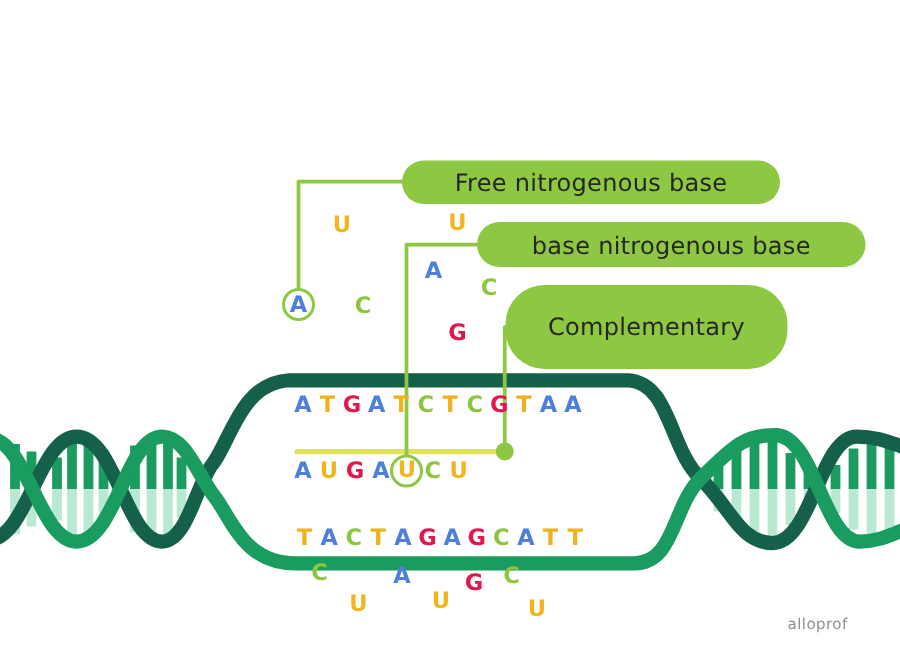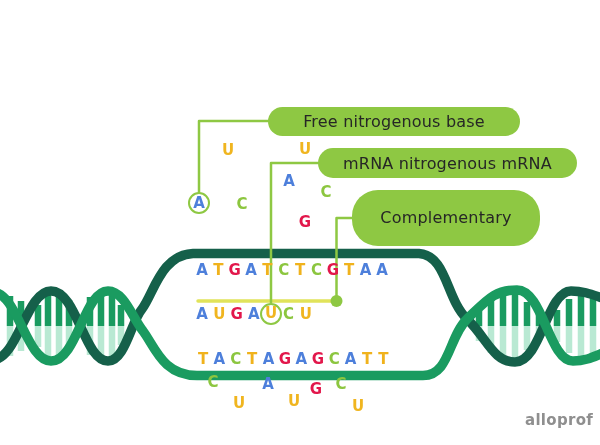--- a/index.html
+++ b/index.html
@@ -10,34 +10,34 @@
   }
   #helix-svg{position:absolute;left:0;top:0;}
   .pill{
     position:absolute;background:var(--pill,#8ec843);color:var(--pill-text,#262626);
     display:flex;align-items:center;justify-content:center;
     font-weight:400;font-size:16px;letter-spacing:.2px;border-radius:16px;
     text-align:center;white-space:nowrap;
   }
   #pill-free{left:268px;top:107px;width:252px;height:29px;}
   #pill-mrna{left:318px;top:148px;width:259px;height:30px;}
-  #pill-comp{left:352px;top:190px;width:188px;height:56px;border-radius:26px;
+  #pill-comp{left:337px;top:190px;width:188px;height:56px;border-radius:26px;
              flex-direction:column;line-height:1.3;}
   .base{
     position:absolute;transform:translate(-50%,-50%);
     font-weight:700;font-size:15px;line-height:1;
     display:inline-flex;align-items:center;justify-content:center;
   }
   .circled{
     box-sizing:border-box;width:22px;height:22px;
     border:2.5px solid var(--ring,#8ec843);border-radius:50%;
   }
   #logo{
     position:absolute;left:525px;top:411px;
-    font-size:15px;font-weight:700;color:var(--logo,#8f8f8f);letter-spacing:.3px;
+    font-size:10px;font-weight:400;color:var(--logo,#8f8f8f);letter-spacing:.3px;
   }
 </style>
 </head>
 <body>
 
 <div id="stage">
 
   <svg id="helix-svg" width="600" height="445" viewBox="0 0 600 445">
 
     <g fill="#1a9b60">
@@ -100,21 +100,21 @@
 
     <path d="M 268 121 L 199 121 L 199 192" fill="none" stroke-width="2.5" stroke-linecap="round" stroke-linejoin="round" stroke="#8ec843"></path>
 
     <path d="M 318 163 L 271 163 L 271 302.5" fill="none" stroke-width="2.5" stroke-linecap="round" stroke-linejoin="round" stroke="#8ec843"></path>
 
     <path d="M 352 218 L 336.5 218 L 336.5 297" fill="none" stroke-width="2.5" stroke-linecap="round" stroke-linejoin="round" stroke="#8ec843"></path>
     <circle cx="336.5" cy="301" r="6" fill="#8ec843"></circle>
   </svg>
 
   <div class="pill" id="pill-free">Free nitrogenous base</div>
-  <div class="pill" id="pill-mrna">mRNA nitrogenous mRNA</div>
+  <div class="pill" id="pill-mrna">base nitrogenous base</div>
   <div class="pill" id="pill-comp">
     <span>Complementary</span>
   </div>
 
   <div class="seq">
       <span class="base" style="left: 202px; top: 270px; color: rgb(77, 127, 219);">A</span>
       <span class="base" style="left: 218.36px; top: 270px; color: rgb(240, 178, 28);">T</span>
       <span class="base" style="left: 234.72px; top: 270px; color: rgb(226, 23, 75);">G</span>
       <span class="base" style="left: 251.08px; top: 270px; color: rgb(77, 127, 219);">A</span>
       <span class="base" style="left: 267.44px; top: 270px; color: rgb(240, 178, 28);">T</span>

